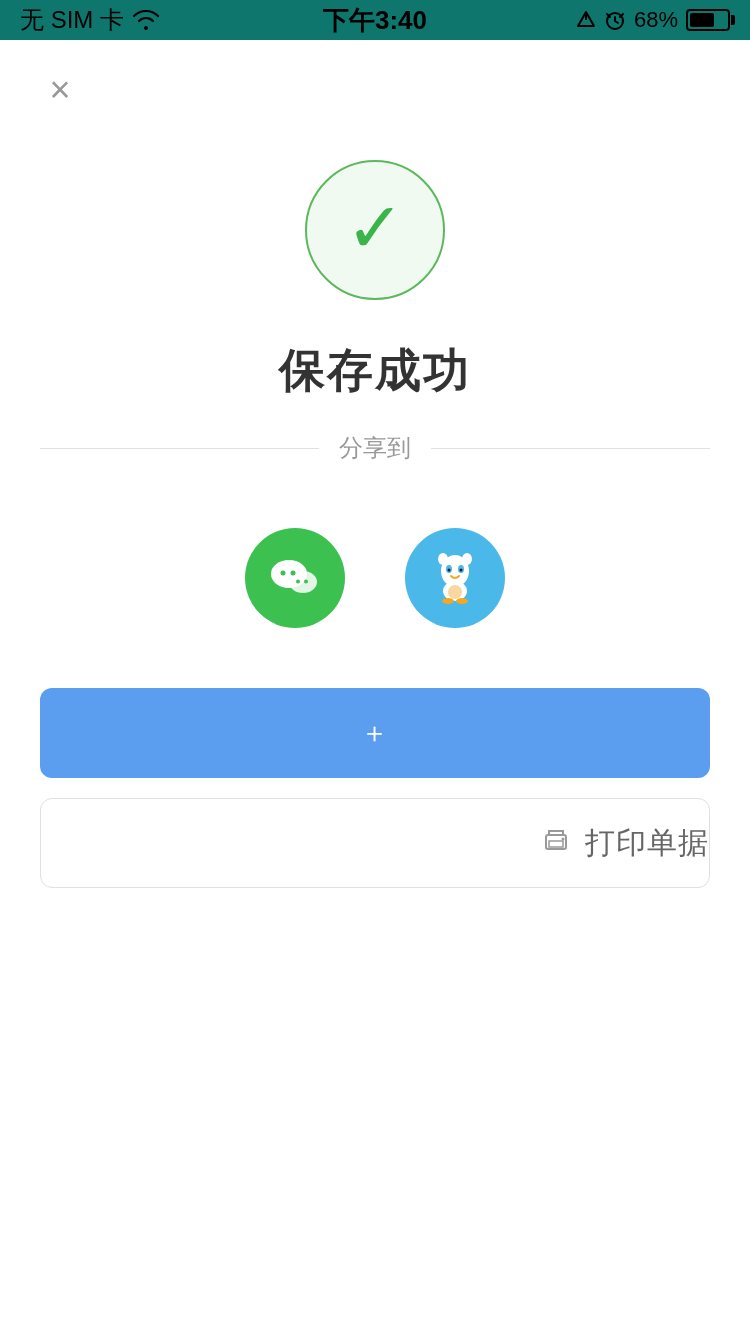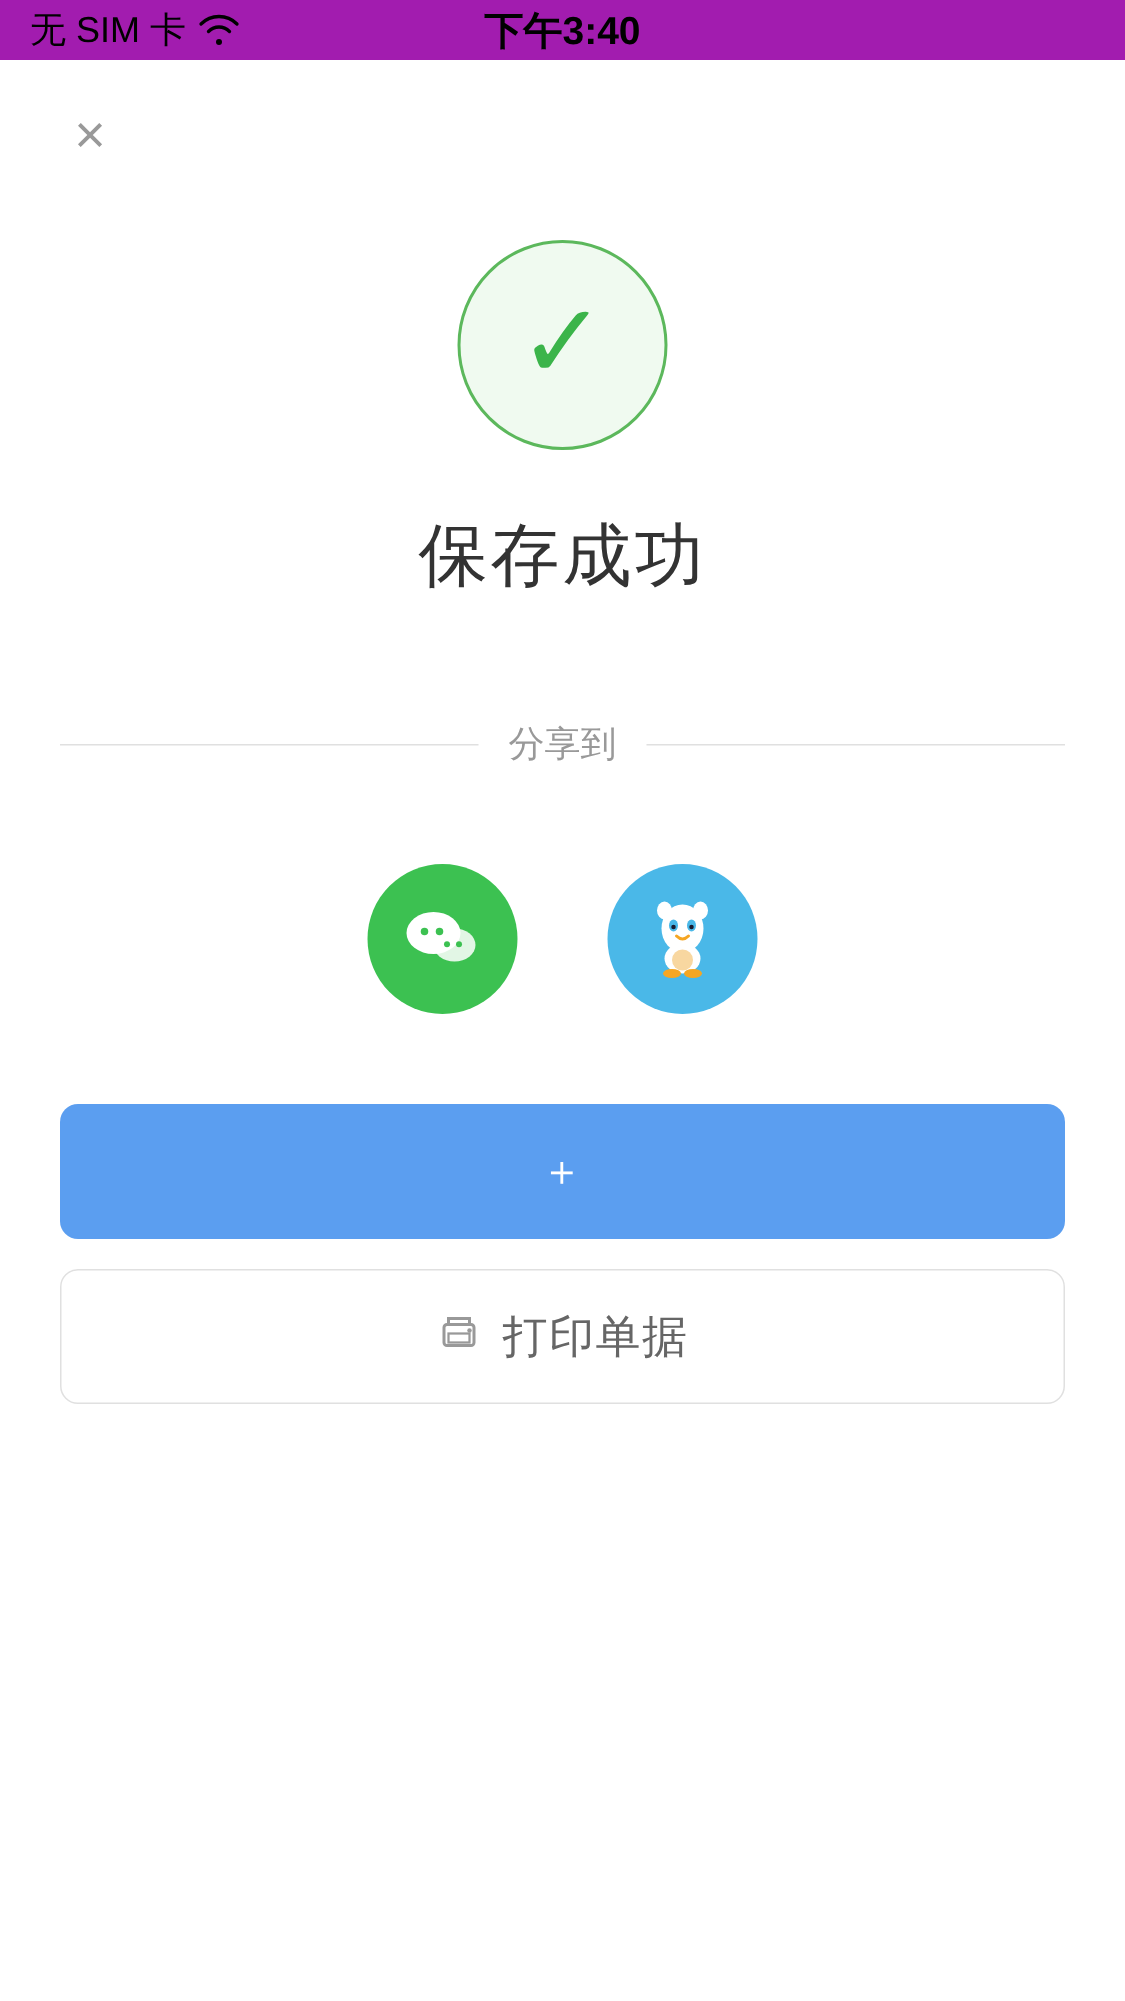--- a/index.html
+++ b/index.html
@@ -15,21 +15,21 @@
       background: #ffffff;
       font-family: -apple-system, "PingFang SC", "Helvetica Neue", Arial, sans-serif;
       display: flex;
       flex-direction: column;
     }
 
     
     .status-bar {
       width: 100%;
       height: 40px;
-      background: #a21caf;
+      background: #0f766e;
       display: flex;
       align-items: center;
       justify-content: space-between;
       padding: 0 20px;
       flex-shrink: 0;
     }
 
     .status-left {
       display: flex;
       align-items: center;
@@ -128,23 +128,23 @@
     .checkmark {
       font-size: 70px;
       color: #3bb44a;
       line-height: 1;
       margin-top: -5px;
     }
 
     
     .success-title {
       font-size: 46px;
-      font-weight: 400;
+      font-weight: 700;
       color: #333;
-      margin-bottom: 78px;
+      margin-bottom: 30px;
       letter-spacing: 2px;
     }
 
     
     .share-section {
       width: 100%;
       margin-bottom: 40px;
     }
 
     .share-divider {
@@ -231,21 +231,21 @@
     }
 
     .btn-secondary {
       width: 100%;
       height: 90px;
       background: #fff;
       border: 1px solid #e0e0e0;
       border-radius: 12px;
       display: flex;
       align-items: center;
-      justify-content: center;
+      justify-content: flex-end;
       gap: 14px;
       cursor: pointer;
       font-size: 30px;
       color: #666;
       letter-spacing: 1px;
     }
 
     .btn-icon {
       font-size: 28px;
     }
@@ -256,20 +256,35 @@
 <div class="status-bar">
   <div class="status-left">
     <span>无 SIM 卡</span>
     <svg width="28" height="22" viewBox="0 0 28 22" fill="none">
       <path d="M14 17a2 2 0 1 1 0 4 2 2 0 0 1 0-4z" fill="#000"></path>
       <path d="M7 12c1.9-1.9 4.5-3 7-3s5.1 1.1 7 3" stroke="#000" stroke-width="2.2" fill="none" stroke-linecap="round"></path>
       <path d="M2 7C5.3 3.7 9.4 2 14 2s8.7 1.7 12 5" stroke="#000" stroke-width="2.2" fill="none" stroke-linecap="round"></path>
     </svg>
   </div>
   <div class="status-center">下午3:40</div>
+  <div class="status-right">
+    <svg width="20" height="20" viewBox="0 0 20 20" fill="none">
+      <path d="M10 2l8 14H2L10 2z" fill="none" stroke="#000" stroke-width="2" stroke-linejoin="round"></path>
+      <path d="M10 2v8" stroke="#000" stroke-width="2"></path>
+    </svg>
+    <svg width="22" height="22" viewBox="0 0 22 22" fill="none">
+      <circle cx="11" cy="12" r="8" stroke="#000" stroke-width="2"></circle>
+      <path d="M11 8v4l3 2" stroke="#000" stroke-width="1.8" stroke-linecap="round"></path>
+      <path d="M3 5l3 3M19 5l-3 3" stroke="#000" stroke-width="2" stroke-linecap="round"></path>
+    </svg>
+    <span>68%</span>
+    <div class="battery-icon">
+      <div class="battery-fill"></div>
+    </div>
+  </div>
 </div>
 
 <div class="close-button">
   <span class="close-x">×</span>
 </div>
 
 <div class="main-content">
 
   <div class="success-circle">
     <span class="checkmark">✓</span>

